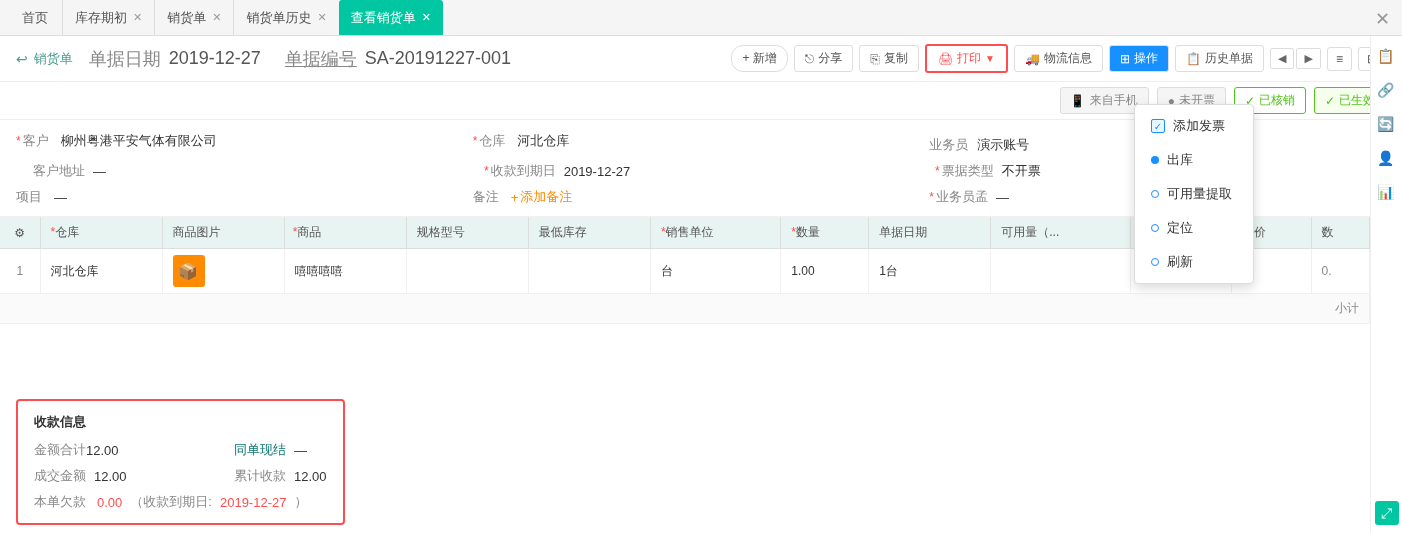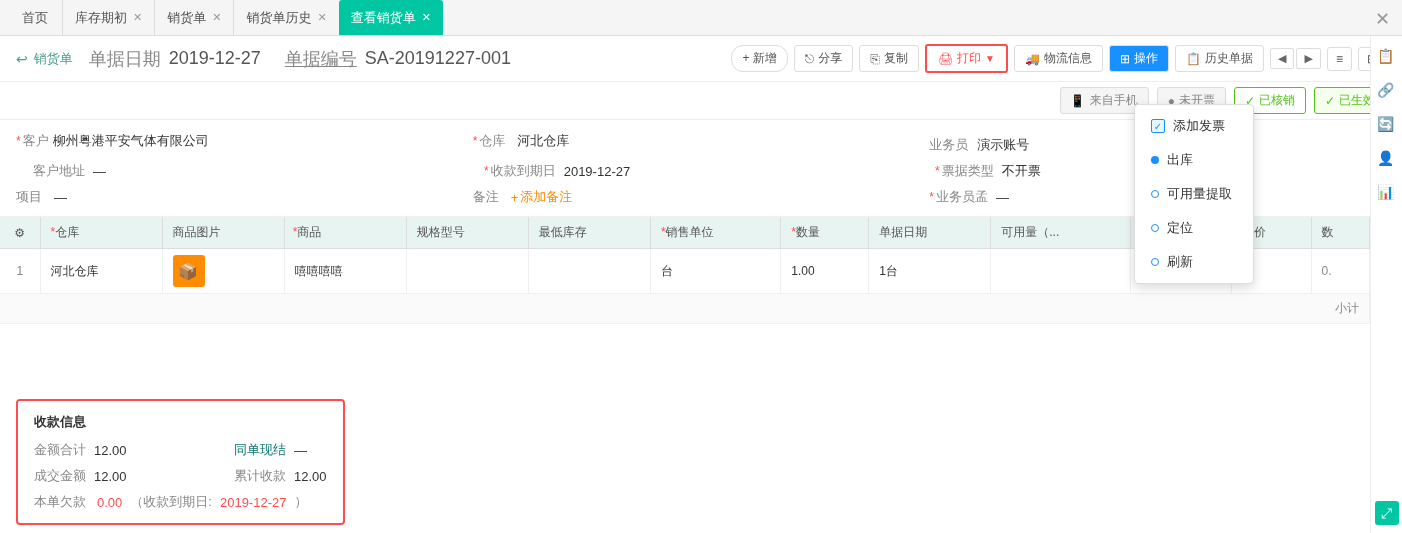--- a/index.html
+++ b/index.html
@@ -108,21 +108,21 @@
         <span>已生效</span>
       </button>
     </div>
 
     <div style="padding:8px 16px 4px 16px;border-bottom:1px solid #f0f0f0;">
 
       <div style="display:flex;align-items:center;margin-bottom:8px;">
         <div style="display:flex;align-items:center;flex:2;">
           <span style="color:#ff4d4f;font-size:12px;margin-right:2px;">*</span>
           <span style="color:#888;font-size:13px;min-width:30px;">客户</span>
-          <span style="color:#333;font-size:13px;">柳州粤港平安气体有限公司</span>
+          <span style="color:#333;font-size:13px;margin-left:8px;">柳州粤港平安气体有限公司</span>
         </div>
         <div style="display:flex;align-items:center;flex:2;">
           <span style="color:#ff4d4f;font-size:12px;margin-right:2px;">*</span>
           <span style="color:#888;font-size:13px;min-width:30px;">仓库</span>
           <span style="color:#333;font-size:13px;margin-left:8px;">河北仓库</span>
         </div>
         <div style="display:flex;align-items:center;flex:2;margin-top:8px;">
           <span style="color:#888;font-size:13px;min-width:40px;">业务员</span>
           <span style="color:#333;font-size:13px;margin-left:8px;">演示账号</span>
         </div>
@@ -205,21 +205,21 @@
           <tr style="background:#fafafa;text-align:right;">
             <td colspan="13" style="padding:6px 10px;border-bottom:1px solid #f0f0f0;color:#888;">小计</td>
           </tr>
         </tbody>
       </table>
     </div>
 
     <div style="border:2px solid #ff4d4f;border-radius:4px;margin:8px 16px;padding:12px 16px;max-width:520px;background:#fff;position:absolute;bottom:0;left:0;">
       <div style="font-weight:bold;font-size:13px;margin-bottom:10px;">收款信息</div>
       <div style="display:flex;margin-bottom:8px;gap:40px;">
-        <div style="display:flex;align-items:center;gap:8px;min-width:160px;">
+        <div style="display:flex;align-items:center;min-width:160px;">
           <span style="color:#888;font-size:13px;">金额合计</span>
           <span style="color:#333;font-size:13px;">12.00</span>
         </div>
         <div style="display:flex;align-items:center;gap:8px;">
           <span style="color:#0f766e;font-size:13px;">同单现结</span>
           <span style="color:#333;font-size:13px;">—</span>
         </div>
       </div>
       <div style="display:flex;margin-bottom:8px;gap:40px;">
         <div style="display:flex;align-items:center;gap:8px;min-width:160px;">

